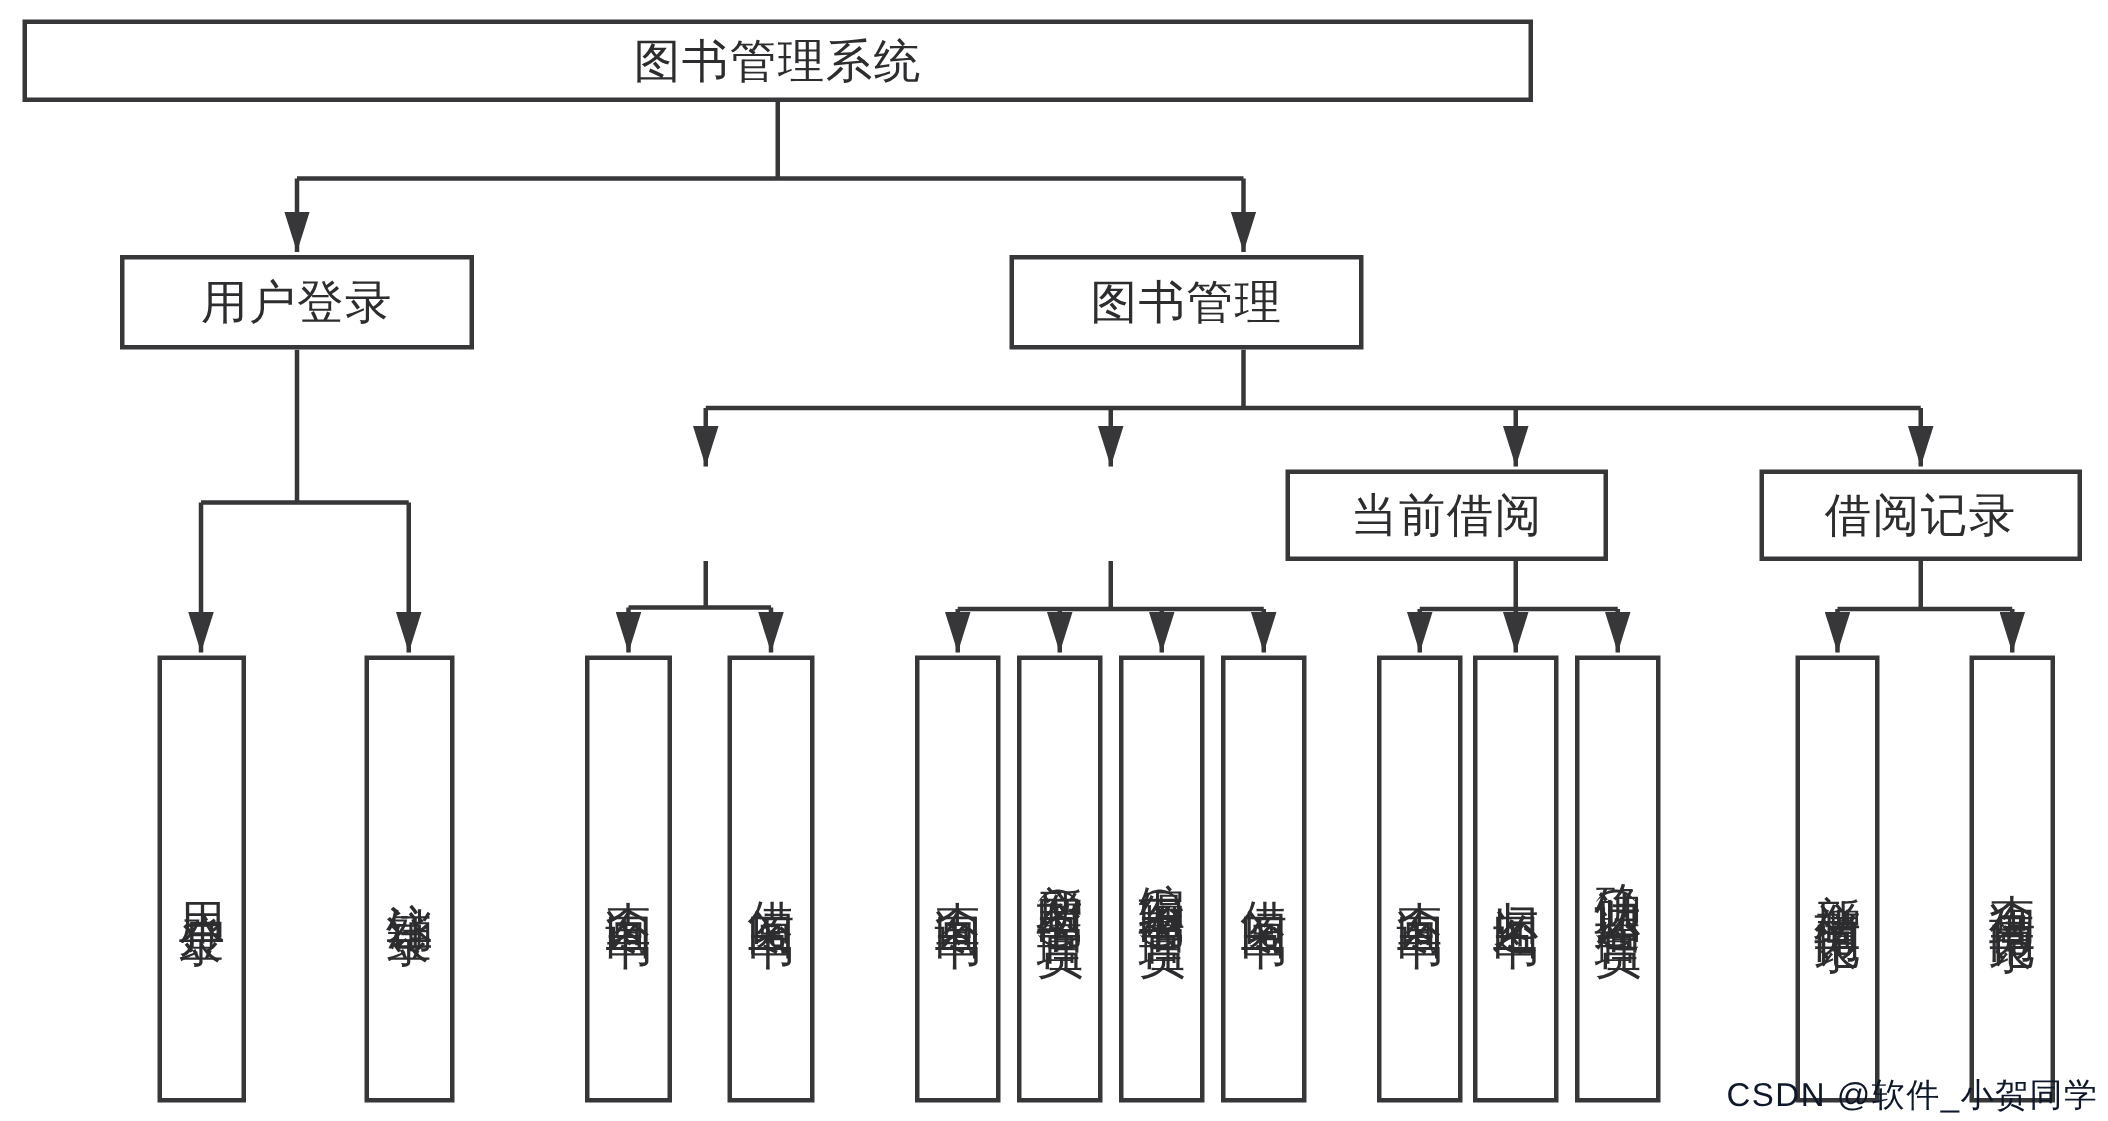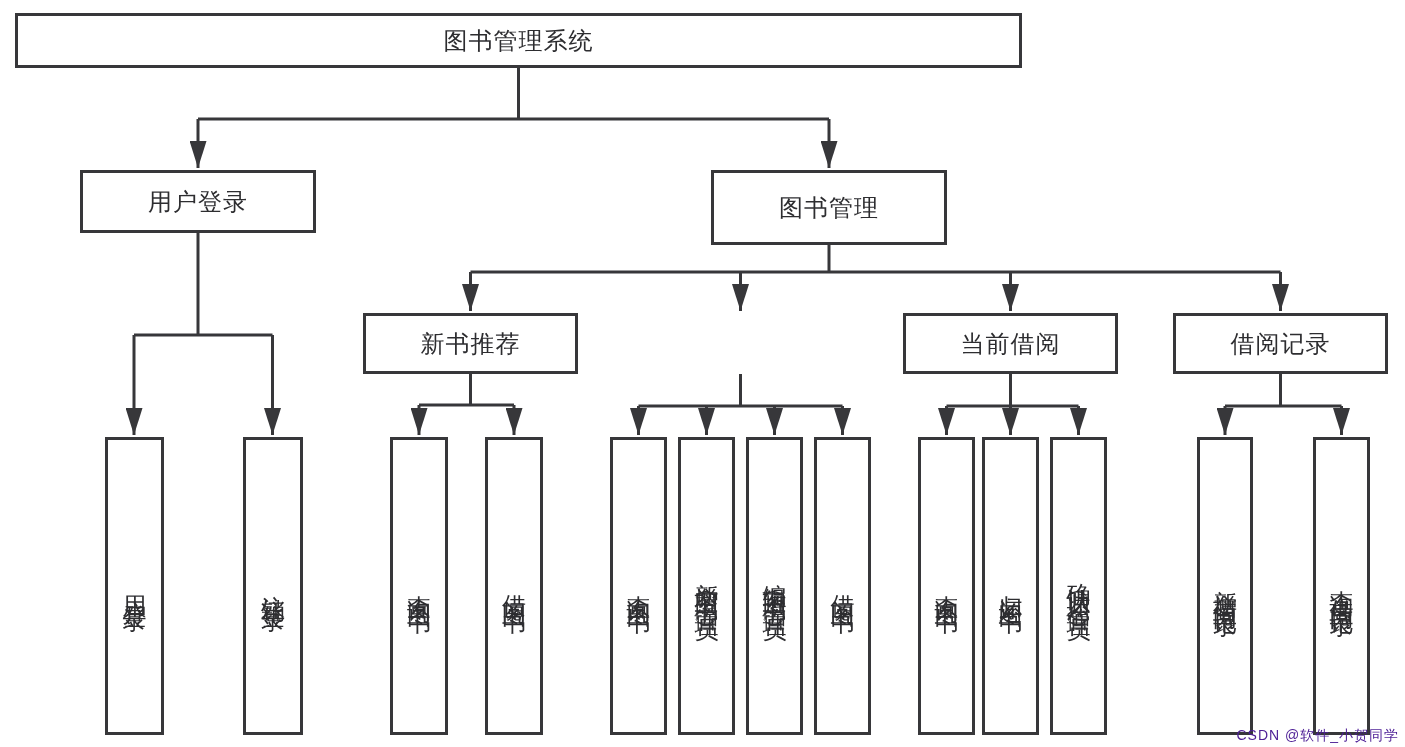--- a/index.html
+++ b/index.html
@@ -23,61 +23,61 @@
   }
   .node {
     position: absolute;
     box-sizing: border-box;
     border: 3px solid #37373a;
     background: #ffffff;
     display: flex;
     align-items: center;
     justify-content: center;
     color: #2d2d30;
-    font-size: 24px;
+    font-size: 31px;
     letter-spacing: 1px;
     white-space: nowrap;
   }
   .node.h {  }
   .node.v { 
     writing-mode: vertical-rl;
     text-orientation: upright;
     letter-spacing: 5px;
     line-height: 1;
     white-space: normal;
   }
   
   .root  { left: 15px;   top: 13px;  width: 1007px; height: 55px; }
   .l2a   { left: 80px;   top: 170px; width: 236px;  height: 63px; }
-  .l2b   { left: 711px;  top: 170px; width: 236px;  height: 75px; }
+  .l2b   { left: 673px;  top: 170px; width: 236px;  height: 63px; }
   .l3    { top: 313px; height: 61px; width: 215px; }
   .l3a   { left: 363px; }
   .l3b   { left: 633px; }
-  .l3c   { left: 903px; text-align: right; }
+  .l3c   { left: 857px; text-align: right; }
   .l3d   { left: 1173px; font-family: Liberation Serif, serif; }
   .leaf  { top: 437px; height: 298px; }
   .a1 { left: 105px;  width: 59px; }
   .a2 { left: 243px;  width: 60px; }
   .b1 { left: 390px;  width: 58px; }
   .b2 { left: 485px;  width: 58px; }
   .c1 { left: 610px;  width: 57px; }
   .c2 { left: 678px;  width: 57px; }
   .c3 { left: 746px;  width: 57px; }
   .c4 { left: 814px;  width: 57px; }
   .d1 { left: 918px;  width: 57px; }
   .d2 { left: 982px;  width: 57px; }
   .d3 { left: 1050px; width: 57px; }
   .e1 { left: 1197px; width: 56px; }
   .e2 { left: 1313px; width: 57px; }
   .watermark {
     position: absolute;
     right: 6px;
     bottom: 2px;
-    font-size: 14px;
-    color: #4c1d95;
+    font-size: 22px;
+    color: #0f172a;
     letter-spacing: 1px;
     z-index: 5;
   }
 </style>
 </head>
 <body>
 
 <div class="canvas">
 
   <svg class="connectors" viewBox="0 0 1405 747" xmlns="http://www.w3.org/2000/svg">
@@ -128,21 +128,20 @@
       <path d="M1225,406 V435" marker-end="url(#arrow)"></path>
       <path d="M1341.5,406 V435" marker-end="url(#arrow)"></path>
     </g>
   </svg>
 
   <div class="node h root">图书管理系统</div>
 
   <div class="node h l2a">用户登录</div>
   <div class="node h l2b">图书管理</div>
 
-  <div class="node h l3 l3a">新书推荐</div>
   <div class="node h l3 l3c">当前借阅</div>
   <div class="node h l3 l3d">借阅记录</div>
 
   <div class="node v leaf a1">用户登录</div>
   <div class="node v leaf a2">注销登录</div>
 
   <div class="node v leaf b1">查询图书</div>
   <div class="node v leaf b2">借阅图书</div>
 
   <div class="node v leaf c1">查询图书</div>

